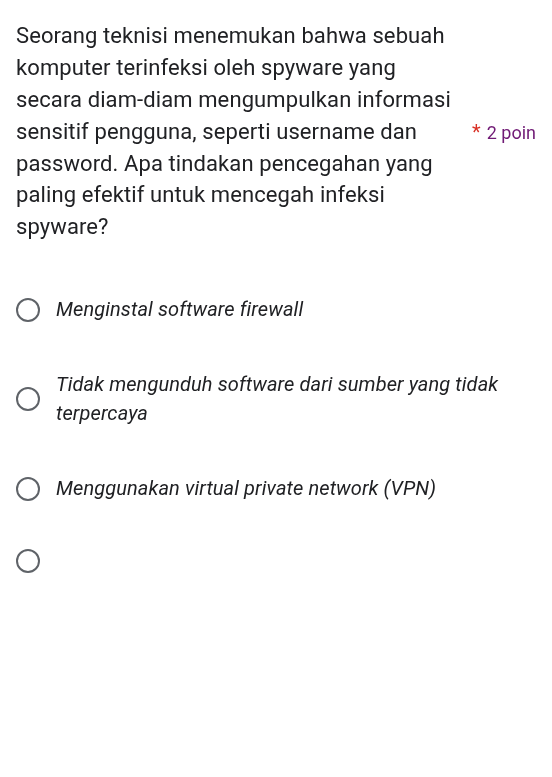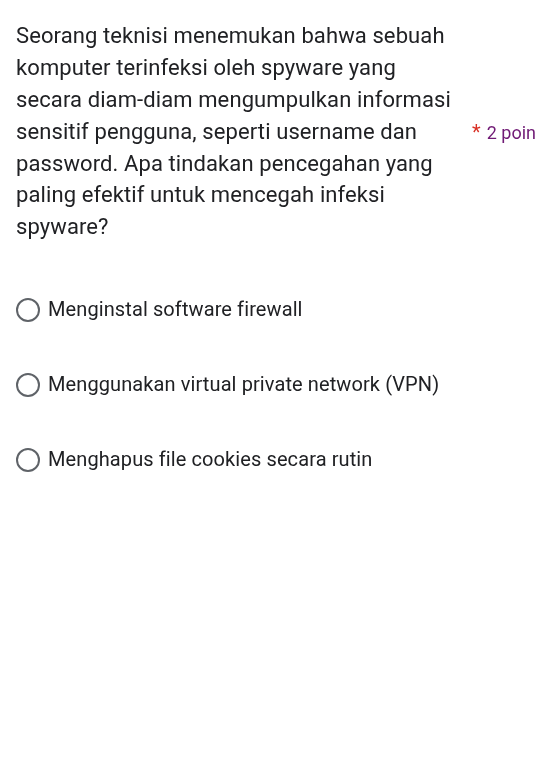--- a/index.html
+++ b/index.html
@@ -45,24 +45,25 @@
     color: #701a75;
     font-size: 18px;
     white-space: nowrap;
   }
   .options {
     margin-top: 42px;
   }
   .option {
     display: flex;
     align-items: center;
-    gap: 8px;
+    gap: 16px;
     padding: 10px 0;
     margin-bottom: 26px;
     cursor: pointer;
+    font-style: italic;
   }
   .radio {
     width: 24px;
     height: 24px;
     border: 2.4px solid #5f6368;
     border-radius: 50%;
     flex-shrink: 0;
     position: relative;
   }
   .option-label {
@@ -84,20 +85,23 @@
     </div>
   </div>
 
   <div class="options">
     <div class="option">
       <div class="radio"></div>
       <div class="option-label">Menginstal software firewall</div>
     </div>
     <div class="option">
       <div class="radio"></div>
+      <div class="option-label">Tidak mengunduh software dari sumber yang tidak terpercaya</div>
+    </div>
+    <div class="option">
+      <div class="radio"></div>
       <div class="option-label">Menggunakan virtual private network (VPN)</div>
     </div>
     <div class="option">
       <div class="radio"></div>
-      <div class="option-label">Menghapus file cookies secara rutin</div>
     </div>
   </div>
 </div>
 
 </body></html>

